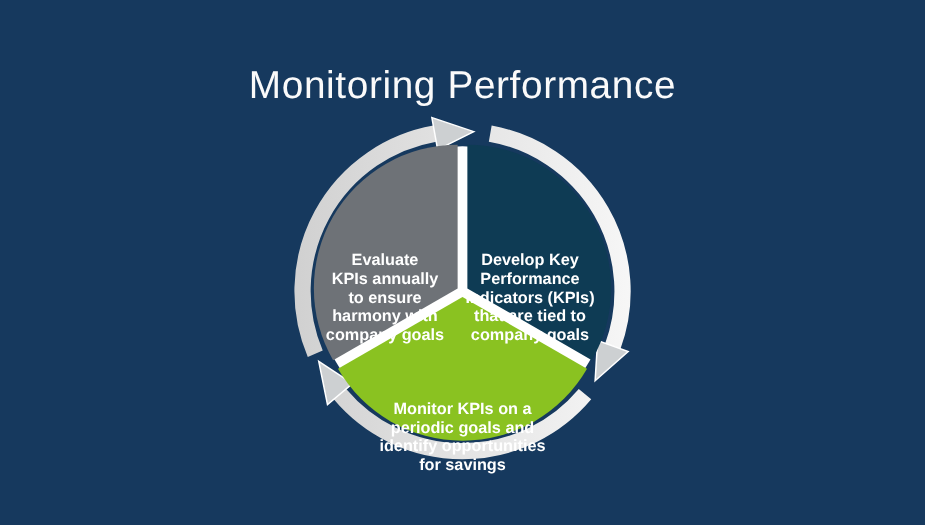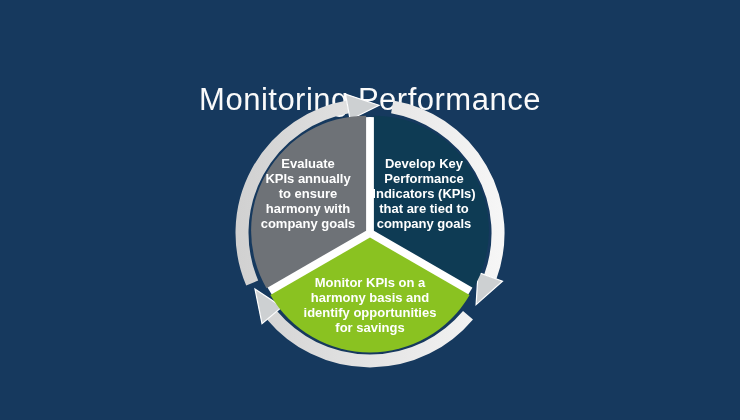--- a/index.html
+++ b/index.html
@@ -11,36 +11,36 @@
       overflow: hidden;
     }
     .slide-title {
       position: absolute;
       top: 50px; left: 0; width: 740px;
       text-align: center;
       font-size: 31px;
       font-weight: 400;
       color: #fafafa;
       letter-spacing: 0.5px;
-      margin-top: 32px;
     }
     .diagram {
       position: absolute;
       left: 225px; top: 88px;
       width: 290px; height: 290px;
     }
     .diagram svg { position: absolute; left: 0; top: 0; overflow: visible; }
     .seg-label {
       position: absolute;
       color: #ffffff;
       font-weight: bold;
       font-size: 13px;
       line-height: 15px;
       text-align: center;
       white-space: pre-line;
+      margin-top: 44px;
     }
     #lbl-evaluate { left: 18px;  top: 68px;  width: 130px; }
     #lbl-develop  { left: 132px; top: 68px;  width: 134px; }
     #lbl-monitor  { left: 56px;  top: 187px; width: 178px; }
     .arrow-head { stroke: #ffffff; stroke-width: 1.2px; }
     .ring-arc { fill: none; stroke: url(#ringGrad); stroke-width: 13px; }
   </style>
 </head>
 <body style="background: rgb(22, 57, 94);">
 
@@ -74,16 +74,16 @@
 KPIs annually
 to ensure
 harmony with
 company goals</div>
   <div id="lbl-develop" class="seg-label">Develop Key
 Performance
 Indicators (KPIs)
 that are tied to
 company goals</div>
   <div id="lbl-monitor" class="seg-label">Monitor KPIs on a
-harmony basis and
+periodic goals and
 identify opportunities
 for savings</div>
 </div>
 
 </body></html>

